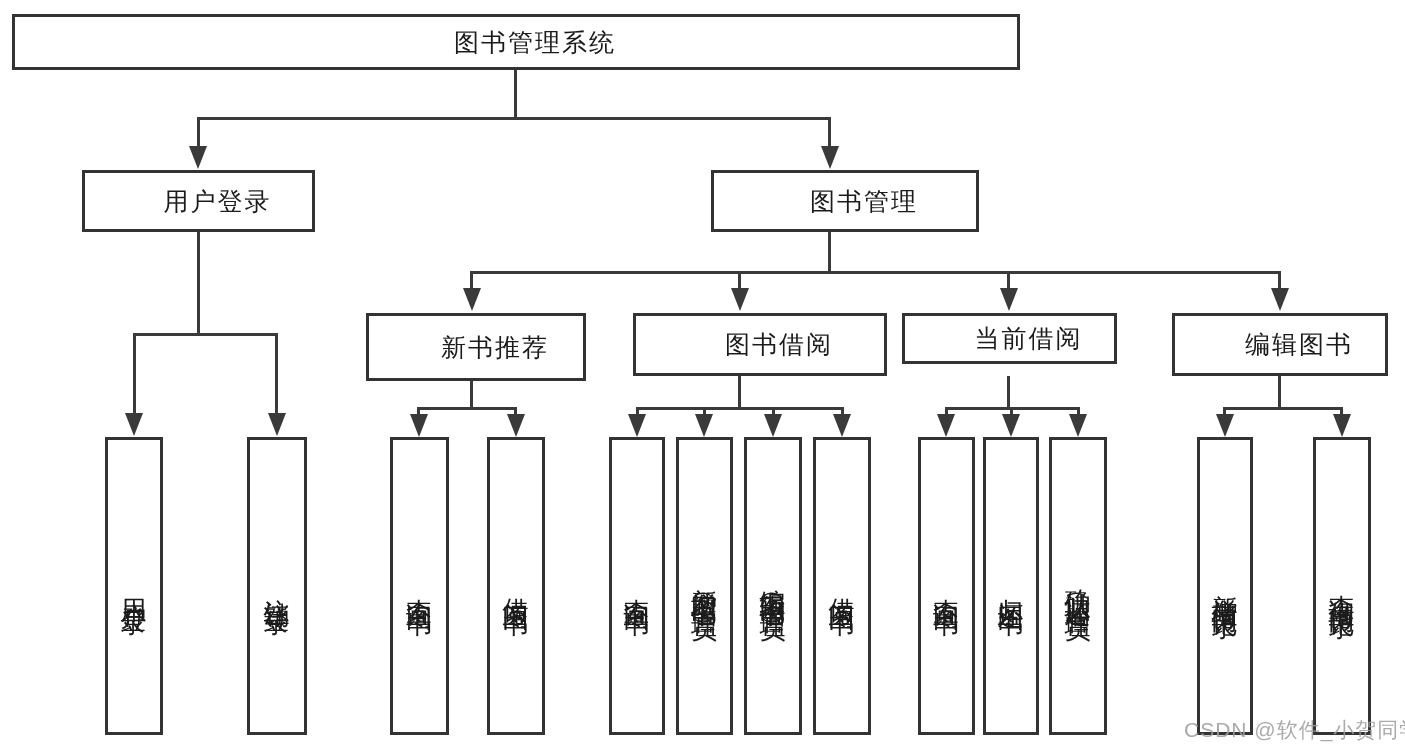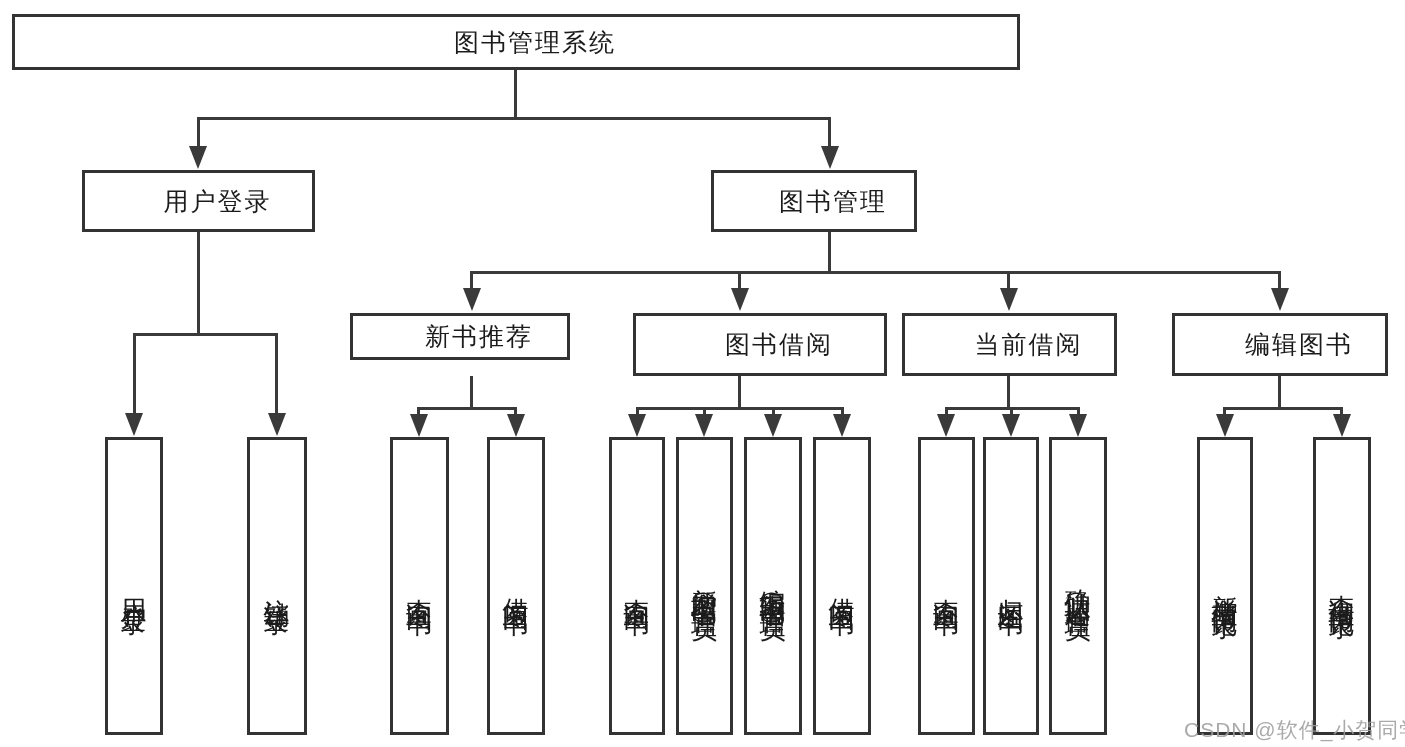--- a/index.html
+++ b/index.html
@@ -85,21 +85,21 @@
   <div class="line" style="left:514px; top:70px; width:3px; height:48px;"></div>
   <div class="line" style="left:197px; top:117px; width:634px; height:3px;"></div>
   <div class="line" style="left:197px; top:117px; width:3px; height:32px;"></div>
   <div class="line" style="left:828px; top:117px; width:3px; height:32px;"></div>
   <div class="arrow" style="left:189px; top:146px;"></div>
   <div class="arrow" style="left:821px; top:146px;"></div>
 
   <div class="hbox" style="left:82px; top:170px; width:233px; height:62px;">
     <span>用户登录</span>
   </div>
-  <div class="hbox" style="left:711px; top:170px; width:206px; height:62px;">
+  <div class="hbox" style="left:711px; top:170px; width:268px; height:62px;">
     <span>图书管理</span>
   </div>
 
   <div class="line" style="left:197px; top:232px; width:3px; height:103px;"></div>
   <div class="line" style="left:133px; top:333px; width:145px; height:3px;"></div>
   <div class="line" style="left:133px; top:333px; width:3px; height:82px;"></div>
   <div class="line" style="left:275px; top:333px; width:3px; height:82px;"></div>
   <div class="arrow" style="left:125px; top:413px;"></div>
   <div class="arrow" style="left:268px; top:413px;"></div>
 
@@ -107,27 +107,27 @@
   <div class="line" style="left:470px; top:271px; width:811px; height:3px;"></div>
   <div class="line" style="left:470px; top:271px; width:3px; height:20px;"></div>
   <div class="line" style="left:738px; top:271px; width:3px; height:20px;"></div>
   <div class="line" style="left:1007px; top:271px; width:3px; height:20px;"></div>
   <div class="line" style="left:1278px; top:271px; width:3px; height:20px;"></div>
   <div class="arrow" style="left:463px; top:288px;"></div>
   <div class="arrow" style="left:731px; top:288px;"></div>
   <div class="arrow" style="left:1000px; top:288px;"></div>
   <div class="arrow" style="left:1271px; top:288px;"></div>
 
-  <div class="hbox" style="left:350px; top:313px; width:220px; height:47px;">
+  <div class="hbox" style="left:366px; top:313px; width:220px; height:68px;">
     <span>新书推荐</span>
   </div>
   <div class="hbox" style="left:633px; top:313px; width:254px; height:63px;">
     <span>图书借阅</span>
   </div>
-  <div class="hbox" style="left:902px; top:313px; width:215px; height:63px;">
+  <div class="hbox" style="left:902px; top:313px; width:215px; height:51px;">
     <span>当前借阅</span>
   </div>
   <div class="hbox" style="left:1172px; top:313px; width:216px; height:63px;">
     <span>编辑图书</span>
   </div>
 
   <div class="line" style="left:470px; top:376px; width:3px; height:33px;"></div>
   <div class="line" style="left:417px; top:407px; width:100px; height:3px;"></div>
   <div class="line" style="left:417px; top:407px; width:3px; height:10px;"></div>
   <div class="line" style="left:514px; top:407px; width:3px; height:10px;"></div>

